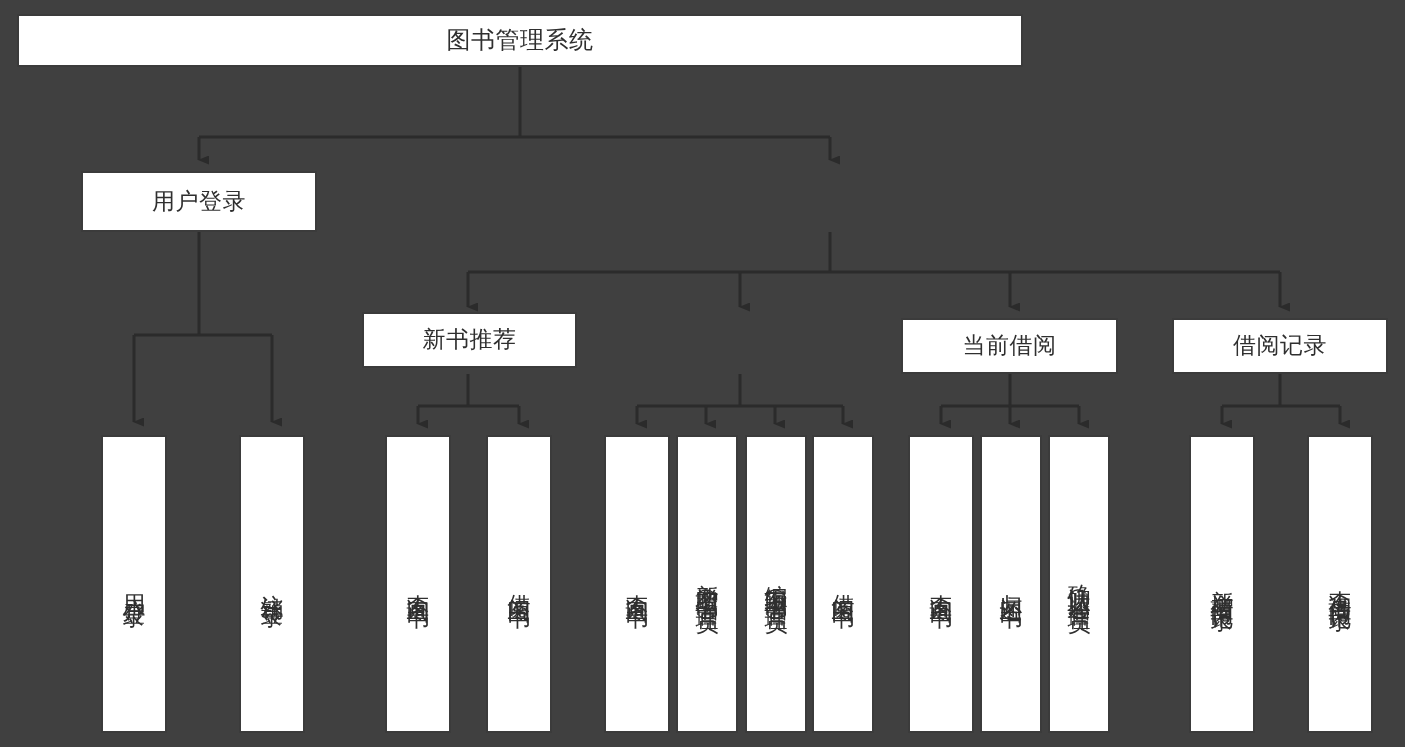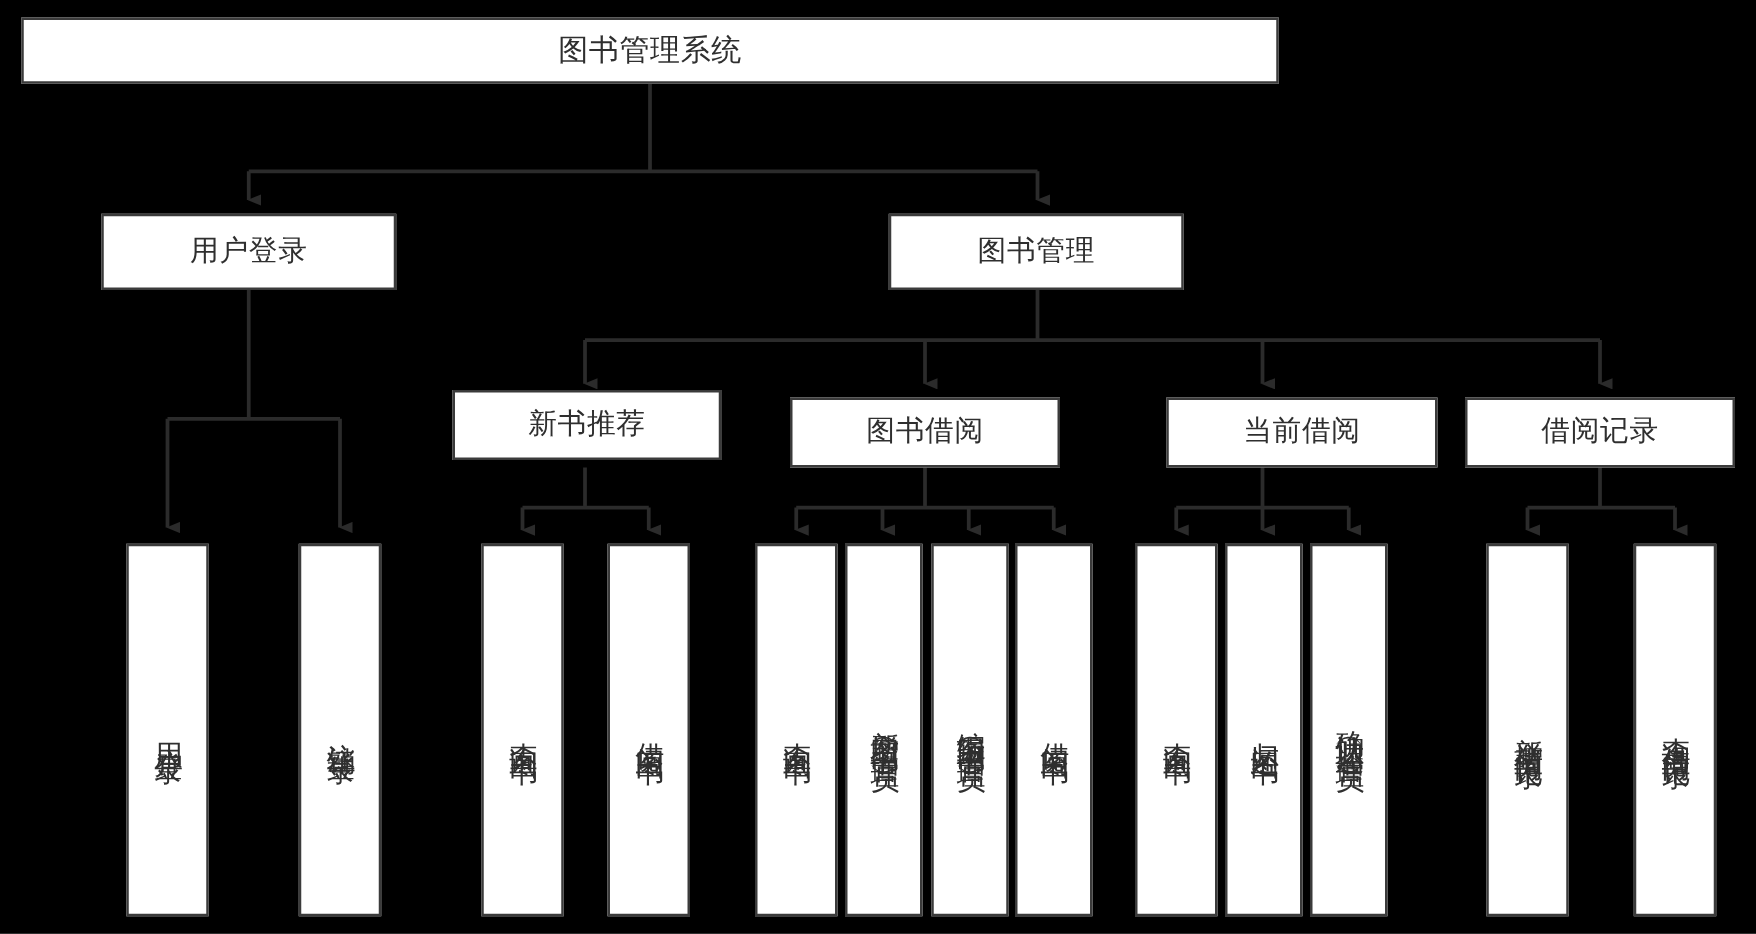--- a/index.html
+++ b/index.html
@@ -7,21 +7,21 @@
   body{
     background:#ffffff;
     font-family:"DejaVu Sans","Liberation Sans",sans-serif;
     -webkit-font-smoothing:antialiased;
   }
   #canvas{
     position:relative;
     width:1405px;
     height:747px;
     overflow:hidden;
-    background:#000000;
+    background:#404040;
   }
   #svg-connectors{
     position:absolute;
     left:0; top:0;
     width:1405px; height:747px;
     pointer-events:none;
   }
   .node{
     position:absolute;
     box-sizing:border-box;
@@ -127,33 +127,27 @@
   </svg>
 
   <div class="node h root" style="left:17px;top:14px;width:1006px;height:53px;">
     <span class="label">图书管理系统</span>
   </div>
 
   <div class="node h" style="left:81px;top:171px;width:236px;height:61px;">
     <span class="label">用户登录</span>
   </div>
 
-  <div class="node h" style="left:711px;top:171px;width:236px;height:61px;">
-    <span class="label">图书管理</span>
-  </div>
 
   <div class="node h" style="left:362px;top:312px;width:215px;height:56px;">
     <span class="label">新书推荐</span>
   </div>
 
-  <div class="node h" style="left:632px;top:318px;width:216px;height:56px;">
-    <span class="label">图书借阅</span>
-  </div>
-
-  <div class="node h" style="left:901px;top:318px;width:217px;height:56px;margin-left:32px;">
+
+  <div class="node h" style="left:901px;top:318px;width:217px;height:56px;">
     <span class="label">当前借阅</span>
   </div>
 
   <div class="node h" style="left:1172px;top:318px;width:216px;height:56px;">
     <span class="label">借阅记录</span>
   </div>
 
   <div class="node v" style="left:101px;top:435px;width:66px;height:298px;">
     <span class="label">用户登录</span>
   </div>

